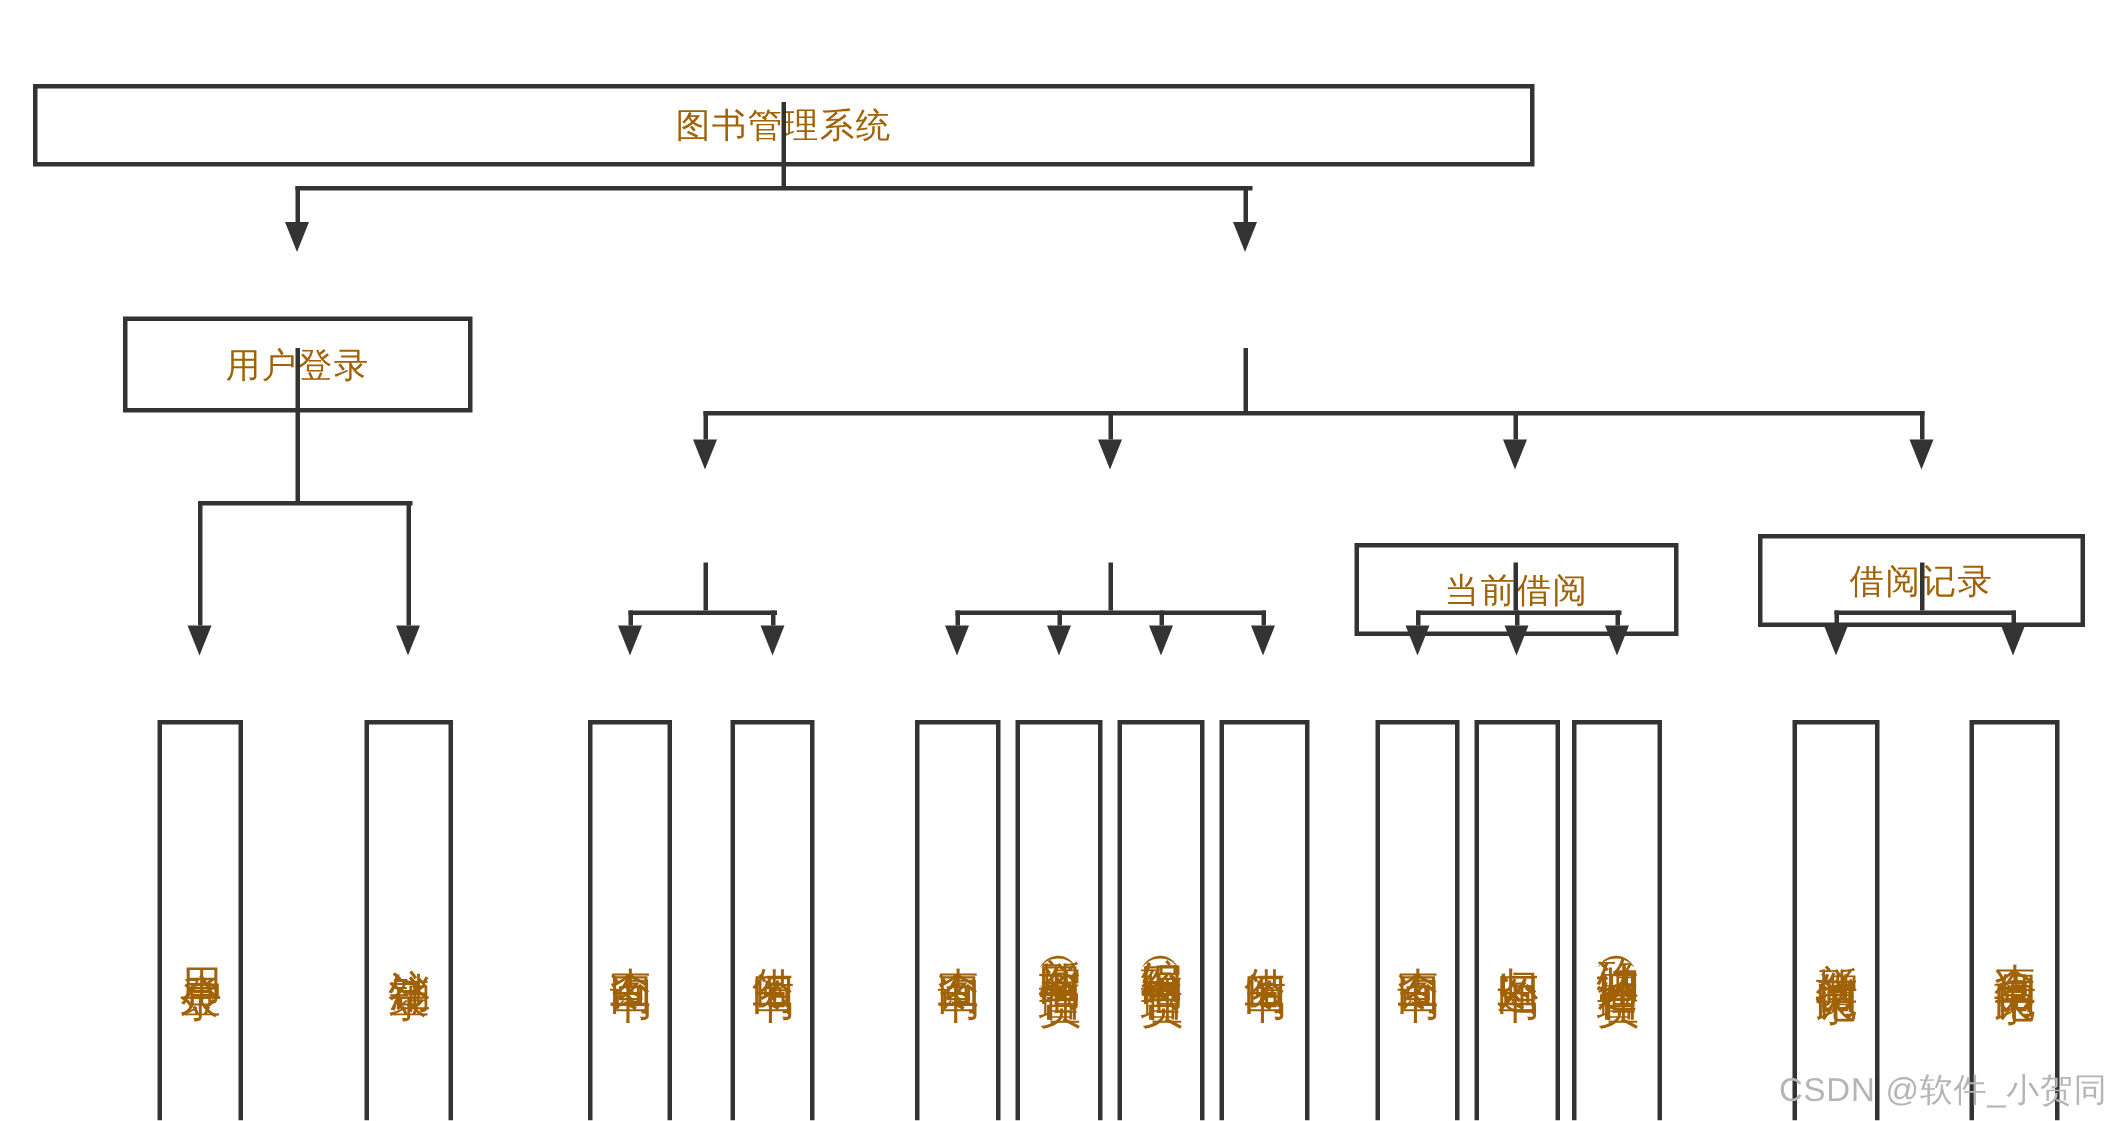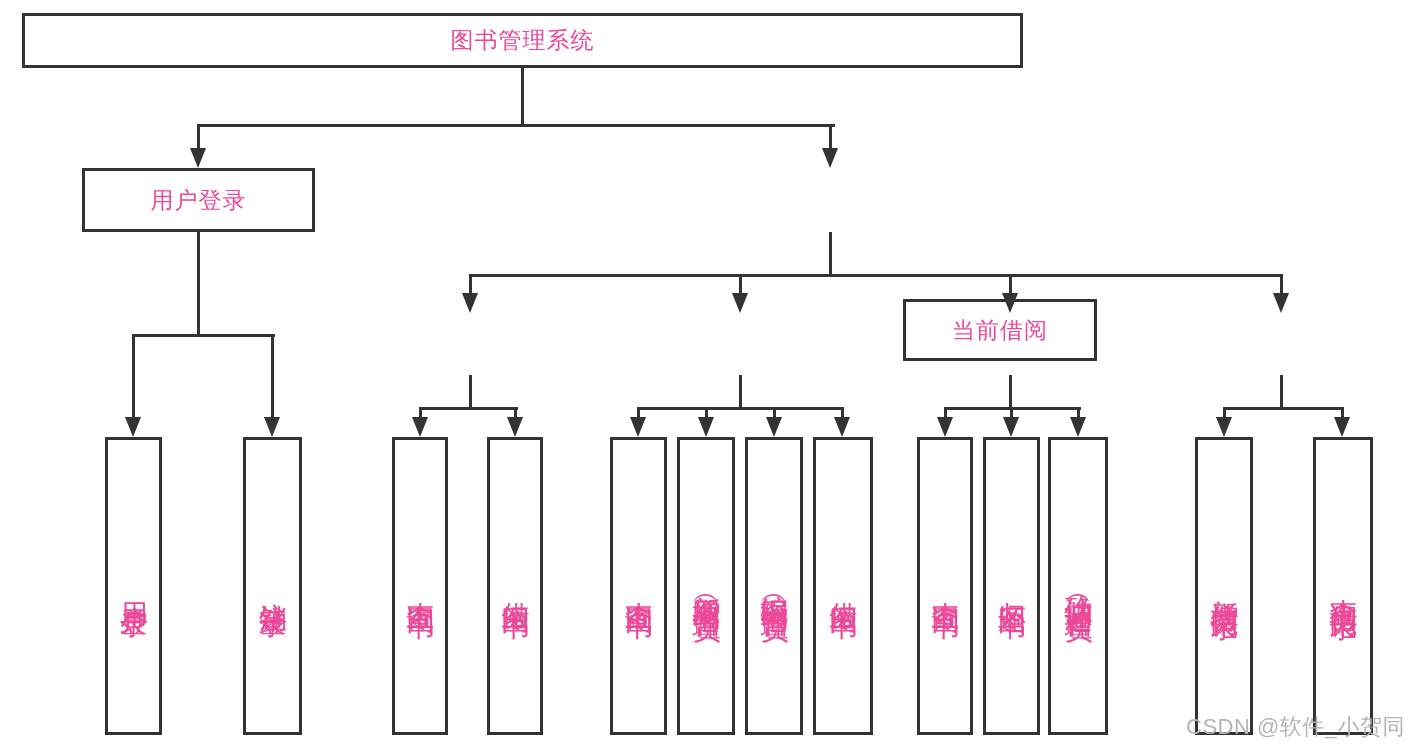--- a/index.html
+++ b/index.html
@@ -11,21 +11,22 @@
     font-family:"Liberation Sans","DejaVu Sans",sans-serif;
   }
   .node{
     position:absolute;
     box-sizing:border-box;
     border:3px solid #333333;
     background:#ffffff;
     display:flex;
     align-items:center;
     justify-content:center;
-    color:#ec4899;
+    color:#a16207;
+    margin-top:43px;
   }
   .node .lbl{
     font-size:23px;
     letter-spacing:1px;
     white-space:nowrap;
   }
   .leaf .lbl{
     writing-mode:vertical-rl;
     text-orientation:mixed;
     font-size:28px;
@@ -57,22 +58,25 @@
 <div class="canvas">
 
   <div class="node" style="left:22px;top:13px;width:1001px;height:55px">
     <span class="lbl">图书管理系统</span>
   </div>
 
   <div class="node" style="left:82px;top:168px;width:233px;height:64px">
     <span class="lbl">用户登录</span>
   </div>
 
-  <div class="node" style="left:903px;top:299px;width:194px;height:62px">
+  <div class="node" style="left:903px;top:319px;width:216px;height:62px">
     <span class="lbl">当前借阅</span>
+  </div>
+  <div class="node" style="left:1172px;top:313px;width:218px;height:62px">
+    <span class="lbl">借阅记录</span>
   </div>
 
   <div class="node leaf" style="left:105px;top:437px;width:57px;height:298px">
     <span class="lbl">用户登录</span>
   </div>
   <div class="node leaf" style="left:243px;top:437px;width:59px;height:298px">
     <span class="lbl">注销登录</span>
   </div>
 
   <div class="node leaf" style="left:392px;top:437px;width:56px;height:298px">

